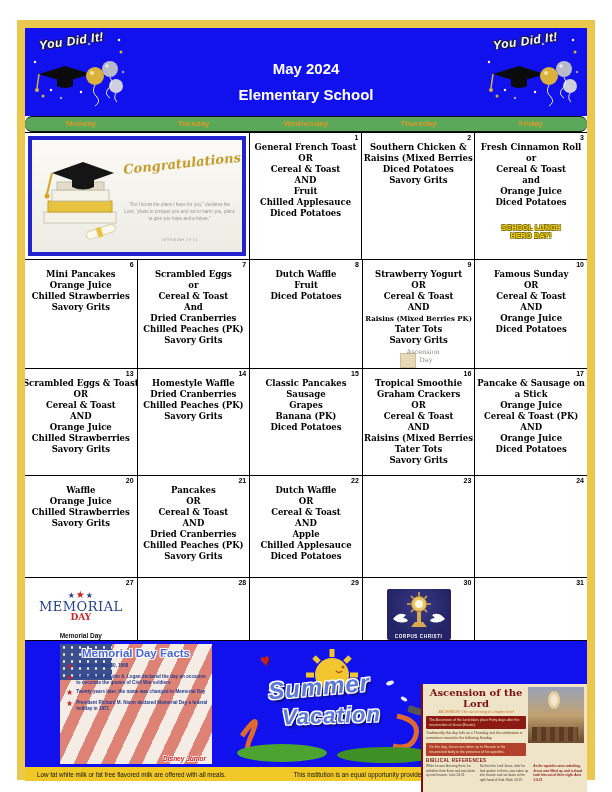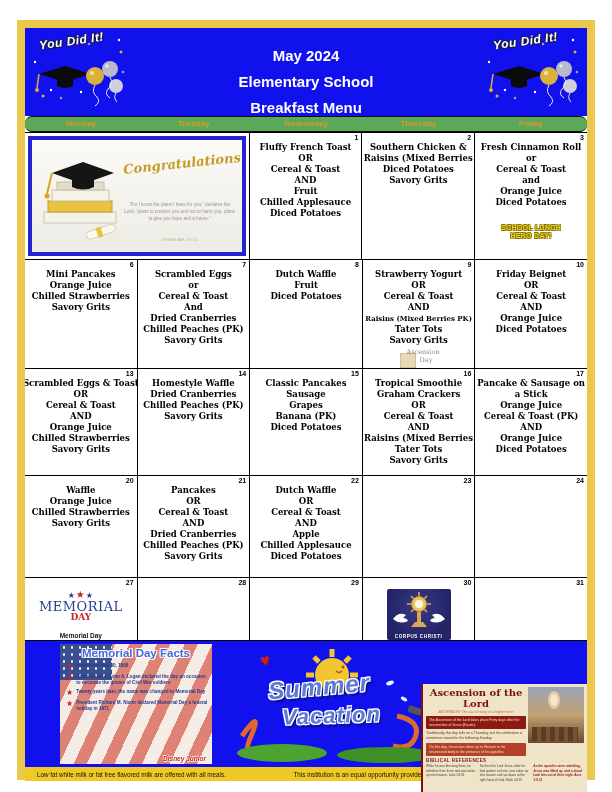--- a/index.html
+++ b/index.html
@@ -151,21 +151,20 @@
               <circle cx="30" cy="66" r="1.3"></circle>
               <circle cx="58" cy="12" r="1.3"></circle>
               <circle cx="92" cy="40" r="1.3"></circle>
             </g>
         </svg>
         <span class="ydi-text">You Did It!</span>
       </div>
       <div class="titles">
         <div>May 2024</div>
         <div>Elementary School</div>
-        <div>Breakfast Menu</div>
       </div>
       <div class="ydi">
         <svg width="96" height="76" viewBox="0 0 96 76">
           <polygon points="8,42 34,34 60,42 34,50" fill="#0b0b0b"></polygon>
           <path d="M26,46 h16 v8 q-8,4 -16,0 z" fill="#0b0b0b"></path>
           <path d="M8,42 L6,56" stroke="#d9b13b" stroke-width="1.5" fill="none"></path>
             <circle cx="6" cy="58" r="2" fill="#d9b13b"></circle>
           <circle cx="64" cy="44" r="9" fill="#d9b13b"></circle>
             <circle cx="79" cy="37" r="8" fill="#b9b9c9"></circle>
             <circle cx="85" cy="54" r="7" fill="#cfcfdd"></circle>
@@ -223,21 +222,21 @@
         <rect x="63" y="81" width="5" height="10" fill="#e7c33f"></rect>
       </g>
     </svg>
     <span class="congrats-script">Congratulations</span>
     <div class="congrats-verse">“For I know the plans I have for you,” declares the Lord, “plans to prosper you and not to harm you, plans to give you hope and a future.”</div>
     <div class="congrats-ref">JEREMIAH 29:11</div>
   </div>
 </div>
           <div class="cal-cell">
             <span class="date-num">1</span>
-            <div class="cell-line">Fluffy French Toast</div>
+            <div class="cell-line">General French Toast</div>
             <div class="cell-line hl">OR</div>
             <div class="cell-line">Cereal &amp; Toast</div>
             <div class="cell-line hl">AND</div>
             <div class="cell-line">Fruit</div>
             <div class="cell-line">Chilled Applesauce</div>
             <div class="cell-line">Diced Potatoes</div>
           </div>
           <div class="cal-cell">
             <span class="date-num">2</span>
             <div class="cell-line">Southern Chicken &amp;</div>
@@ -292,21 +291,21 @@
             <div class="cell-line tiny">Raisins (Mixed Berries PK)</div>
             <div class="cell-line">Tater Tots</div>
             <div class="cell-line">Savory Grits</div>
   <div class="ascmini">
     <span class="ascmini-a">Ascension</span>
     <span class="ascmini-b">Day</span>
   </div>
 </div>
           <div class="cal-cell">
             <span class="date-num">10</span>
-            <div class="cell-line">Friday Beignet</div>
+            <div class="cell-line">Famous Sunday</div>
             <div class="cell-line hl">OR</div>
             <div class="cell-line">Cereal &amp; Toast</div>
             <div class="cell-line hl">AND</div>
             <div class="cell-line">Orange Juice</div>
             <div class="cell-line">Diced Potatoes</div>
           </div>
         </div>
         <div class="cal-row">
           <div class="cal-cell">
             <span class="date-num">13</span>

